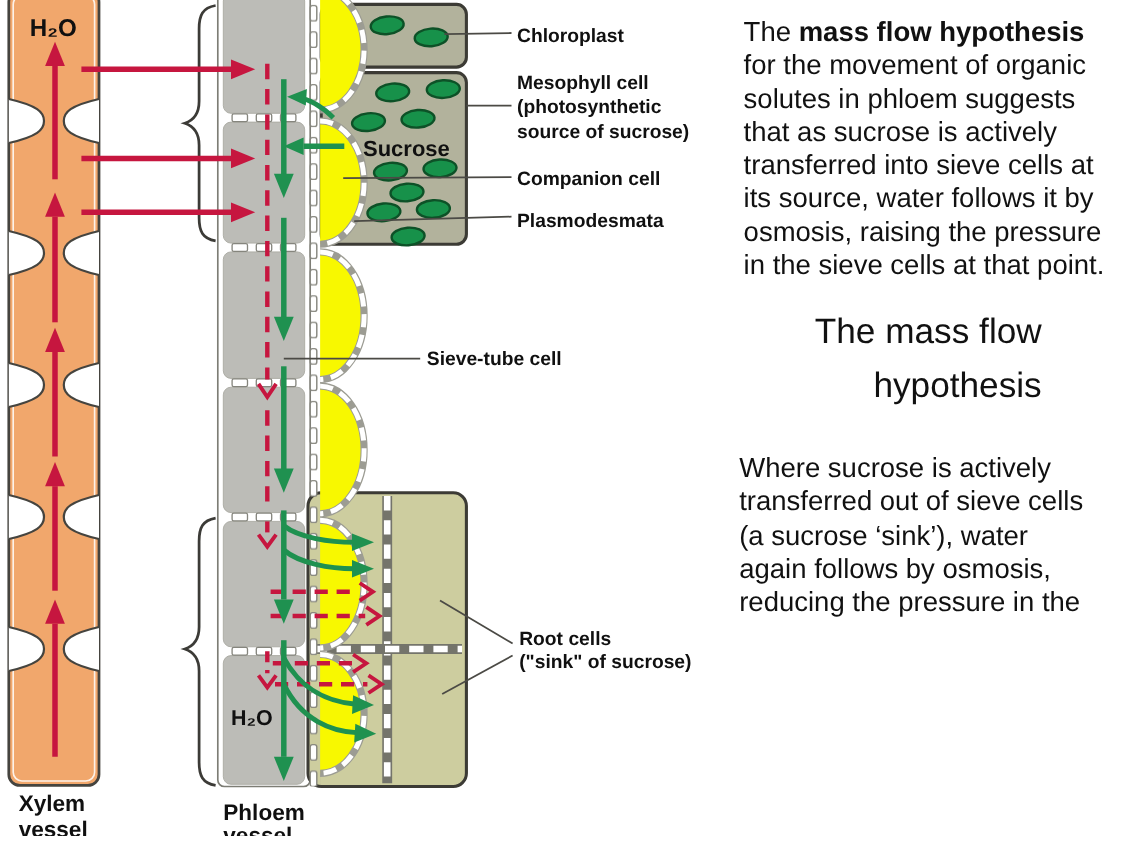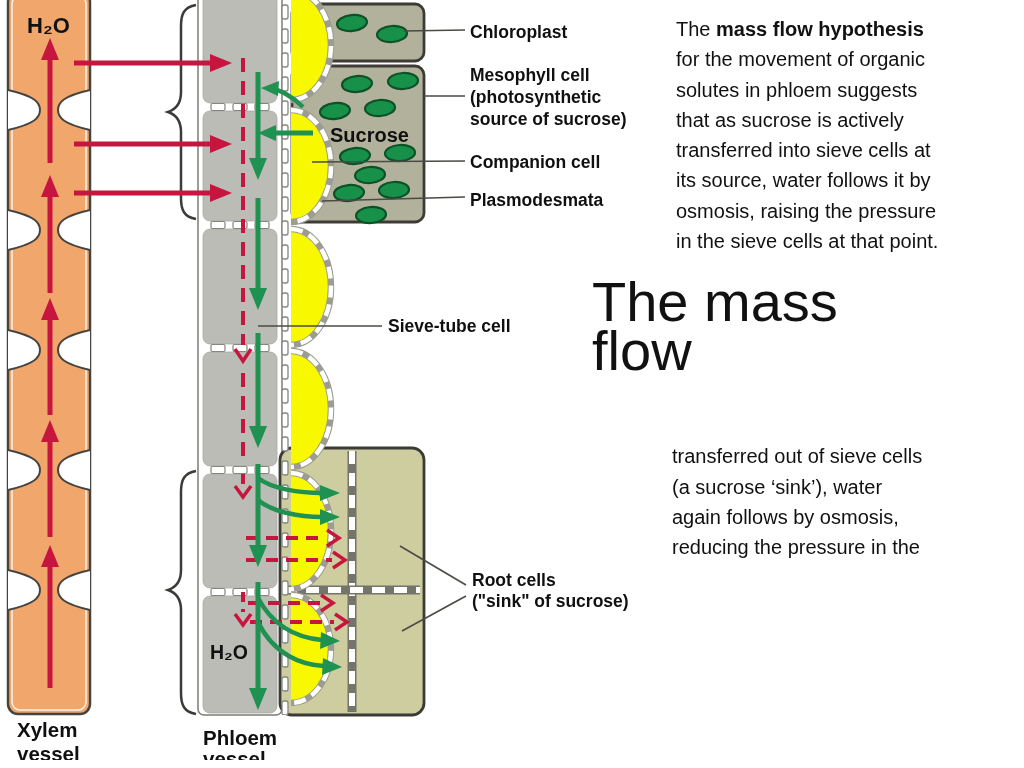--- a/index.html
+++ b/index.html
@@ -1,23 +1,23 @@
 <!DOCTYPE html>
 <html><head>
 <meta charset="utf-8">
 <style>
   html,body{margin:0;padding:0;background:#fff;}
   .slide{position:relative;width:1024px;height:760px;background:#ffffff;overflow:hidden;
          font-family:"Liberation Sans",sans-serif;}
   .diagram-svg{position:absolute;left:0;top:0;}
-  .para{position:absolute;color:#111;font-size:20px;line-height:30.3px;letter-spacing:0;}
+  .para{position:absolute;color:#111;font-size:25px;line-height:30.3px;letter-spacing:0;}
   .rt-b{font-weight:bold;}
   .rt-i{}
-  .slide-title{position:absolute;left:592px;top:277px;width:355px;text-align:left;
-               color:#111;font-size:56px;line-height:49px;font-weight:400;}
+  .slide-title{position:absolute;left:592px;top:277px;width:355px;text-align:right;
+               color:#111;font-size:32px;line-height:49px;font-weight:400;}
   .lbl{font-family:"Liberation Sans",sans-serif;font-weight:bold;font-size:17.5px;fill:#101010;}
   .lbl-lg{font-family:"Liberation Sans",sans-serif;font-weight:bold;font-size:20px;fill:#101010;}
   .lbl-h2o{font-family:"Liberation Sans",sans-serif;font-weight:bold;font-size:22px;fill:#101010;}
   .lbl-h2o-sm{font-family:"Liberation Sans",sans-serif;font-weight:bold;font-size:19.5px;fill:#101010;}
   .lbl-vessel{font-family:"Liberation Sans",sans-serif;font-weight:bold;font-size:20.5px;fill:#101010;}
 </style>
 </head>
 <body>
 
 <div class="slide">
@@ -234,18 +234,19 @@
     <text class="lbl-vessel" x="17" y="737">Xylem</text>
     <text class="lbl-vessel" x="17" y="761">vessel</text>
     <text class="lbl-vessel" x="203" y="745">Phloem</text>
     <text class="lbl-vessel" x="203" y="766">vessel</text>
   </svg>
 
   <div class="para" style="left:676px;top:14px;width:345px;"><span>The </span><span class="rt-b">mass flow hypothesis</span><br><span>for the movement of organic</span><br><span>solutes in phloem suggests</span><br><span>that as sucrose is actively</span><br><span>transferred into sieve cells at</span><br><span>its source, water follows it by</span><br><span>osmosis, raising the pressure</span><br><span>in the sieve cells at that point.</span></div>
 
   <div class="slide-title">
     <div>The mass flow</div>
+    <div>hypothesis</div>
   </div>
 
-  <div class="para" style="left:672px;top:411px;width:352px;"><br><span>transferred </span><span class="rt-i">out</span><span> of sieve cells</span><br><span>(a sucrose ‘sink’), water</span><br><span>again follows by osmosis,</span><br><span class="rt-i">reducing</span><span> the pressure in the</span><br></div>
+  <div class="para" style="left:672px;top:411px;width:352px;"><span>Where sucrose is actively</span><br><span>transferred </span><span class="rt-i">out</span><span> of sieve cells</span><br><span>(a sucrose ‘sink’), water</span><br><span>again follows by osmosis,</span><br><span class="rt-i">reducing</span><span> the pressure in the</span><br></div>
 
 
 </div>
 
 </body></html>

